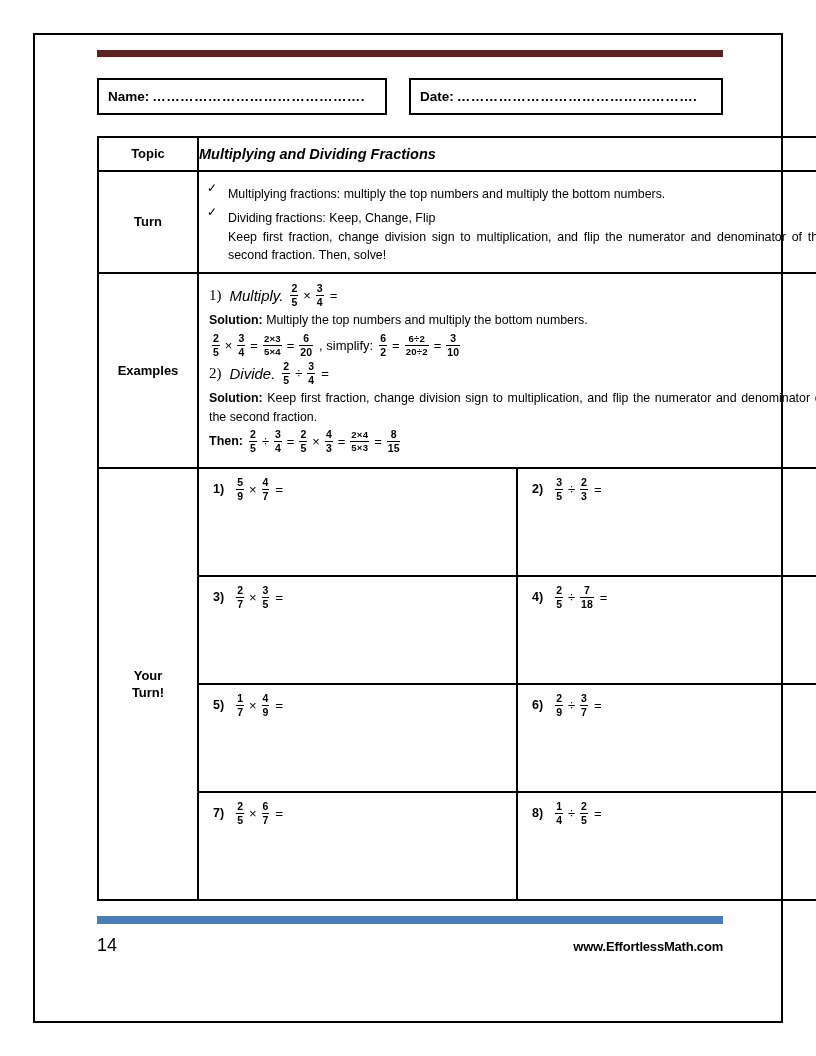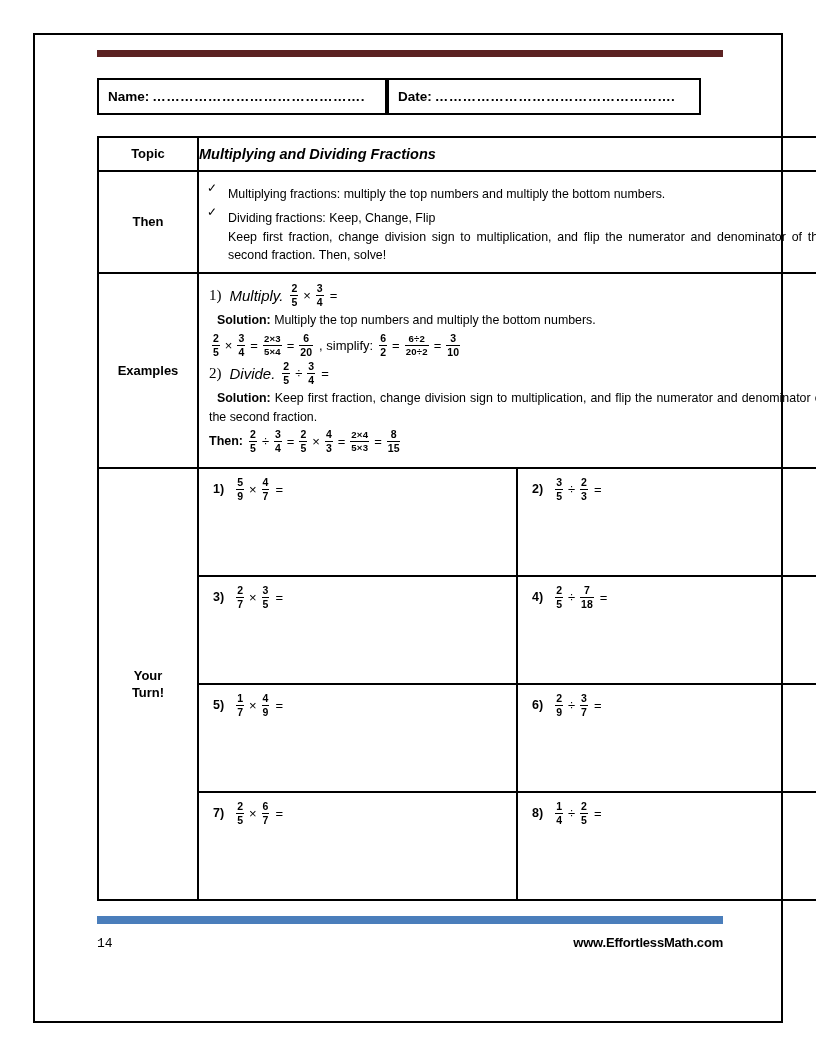--- a/index.html
+++ b/index.html
@@ -44,20 +44,21 @@
   }
   .rule-top {
     height: 7px;
     background: #5C2222;
     width: 100%;
   }
 
   
   .nd-row {
     display: flex;
+    justify-content: space-between;
     margin-top: 21px;
   }
   .nd-box {
     border: 2px solid #000000;
     box-sizing: border-box;
     height: 37px;
     display: flex;
     align-items: center;
     padding: 0 9px;
     overflow: hidden;
@@ -143,21 +144,21 @@
     font-style: italic;
     font-size: 15px;
     margin-right: 4px;
   }
   .sol-line {
     font-size: 12.4px;
     line-height: 1.5;
     margin-top: 4px;
     text-align: justify;
   }
-  .sol-label { font-weight: bold; margin-left: 8px; }
+  .sol-label { font-weight: bold; }
   .work-line {
     display: flex;
     align-items: center;
     font-size: 12.5px;
     margin-top: 3px;
     flex-wrap: wrap;
   }
   .work-line .lead { margin-right: 3px; font-weight: bold; }
 
   
@@ -218,22 +219,22 @@
     background: #4A7EBB;
     width: 100%;
   }
   .foot-row {
     display: flex;
     justify-content: space-between;
     align-items: baseline;
     margin-top: 11px;
   }
   .page-num {
-    font-size: 13px;
-    font-family: Liberation Mono, monospace;
+    font-size: 18px;
+    font-family: Liberation Sans, sans-serif;
     text-align: center;
   }
   .site {
     font-size: 13px;
     font-weight: bold;
     letter-spacing: -0.2px;
   }
 </style>
 </head>
 <body>
@@ -254,21 +255,21 @@
       </div>
     </div>
 
     <table class="tbl">
       <tbody>
           <tr>
         <td class="label-col">Topic</td>
         <td class="topic-val">Multiplying and Dividing Fractions</td>
       </tr>
       <tr>
-        <td class="label-col">Then</td>
+        <td class="label-col">Turn</td>
         <td class="notes-cell">
           <div id="notes-host">
                 <div class="note-item">
                   <span class="note-check">✓</span>
                   <span class="note-text">Multiplying fractions: multiply the top numbers and multiply the bottom numbers.</span>
                 </div>
                 <div class="note-item">
                   <span class="note-check">✓</span>
                   <span class="note-text">Dividing fractions: Keep, Change, Flip</span>
                 </div>

